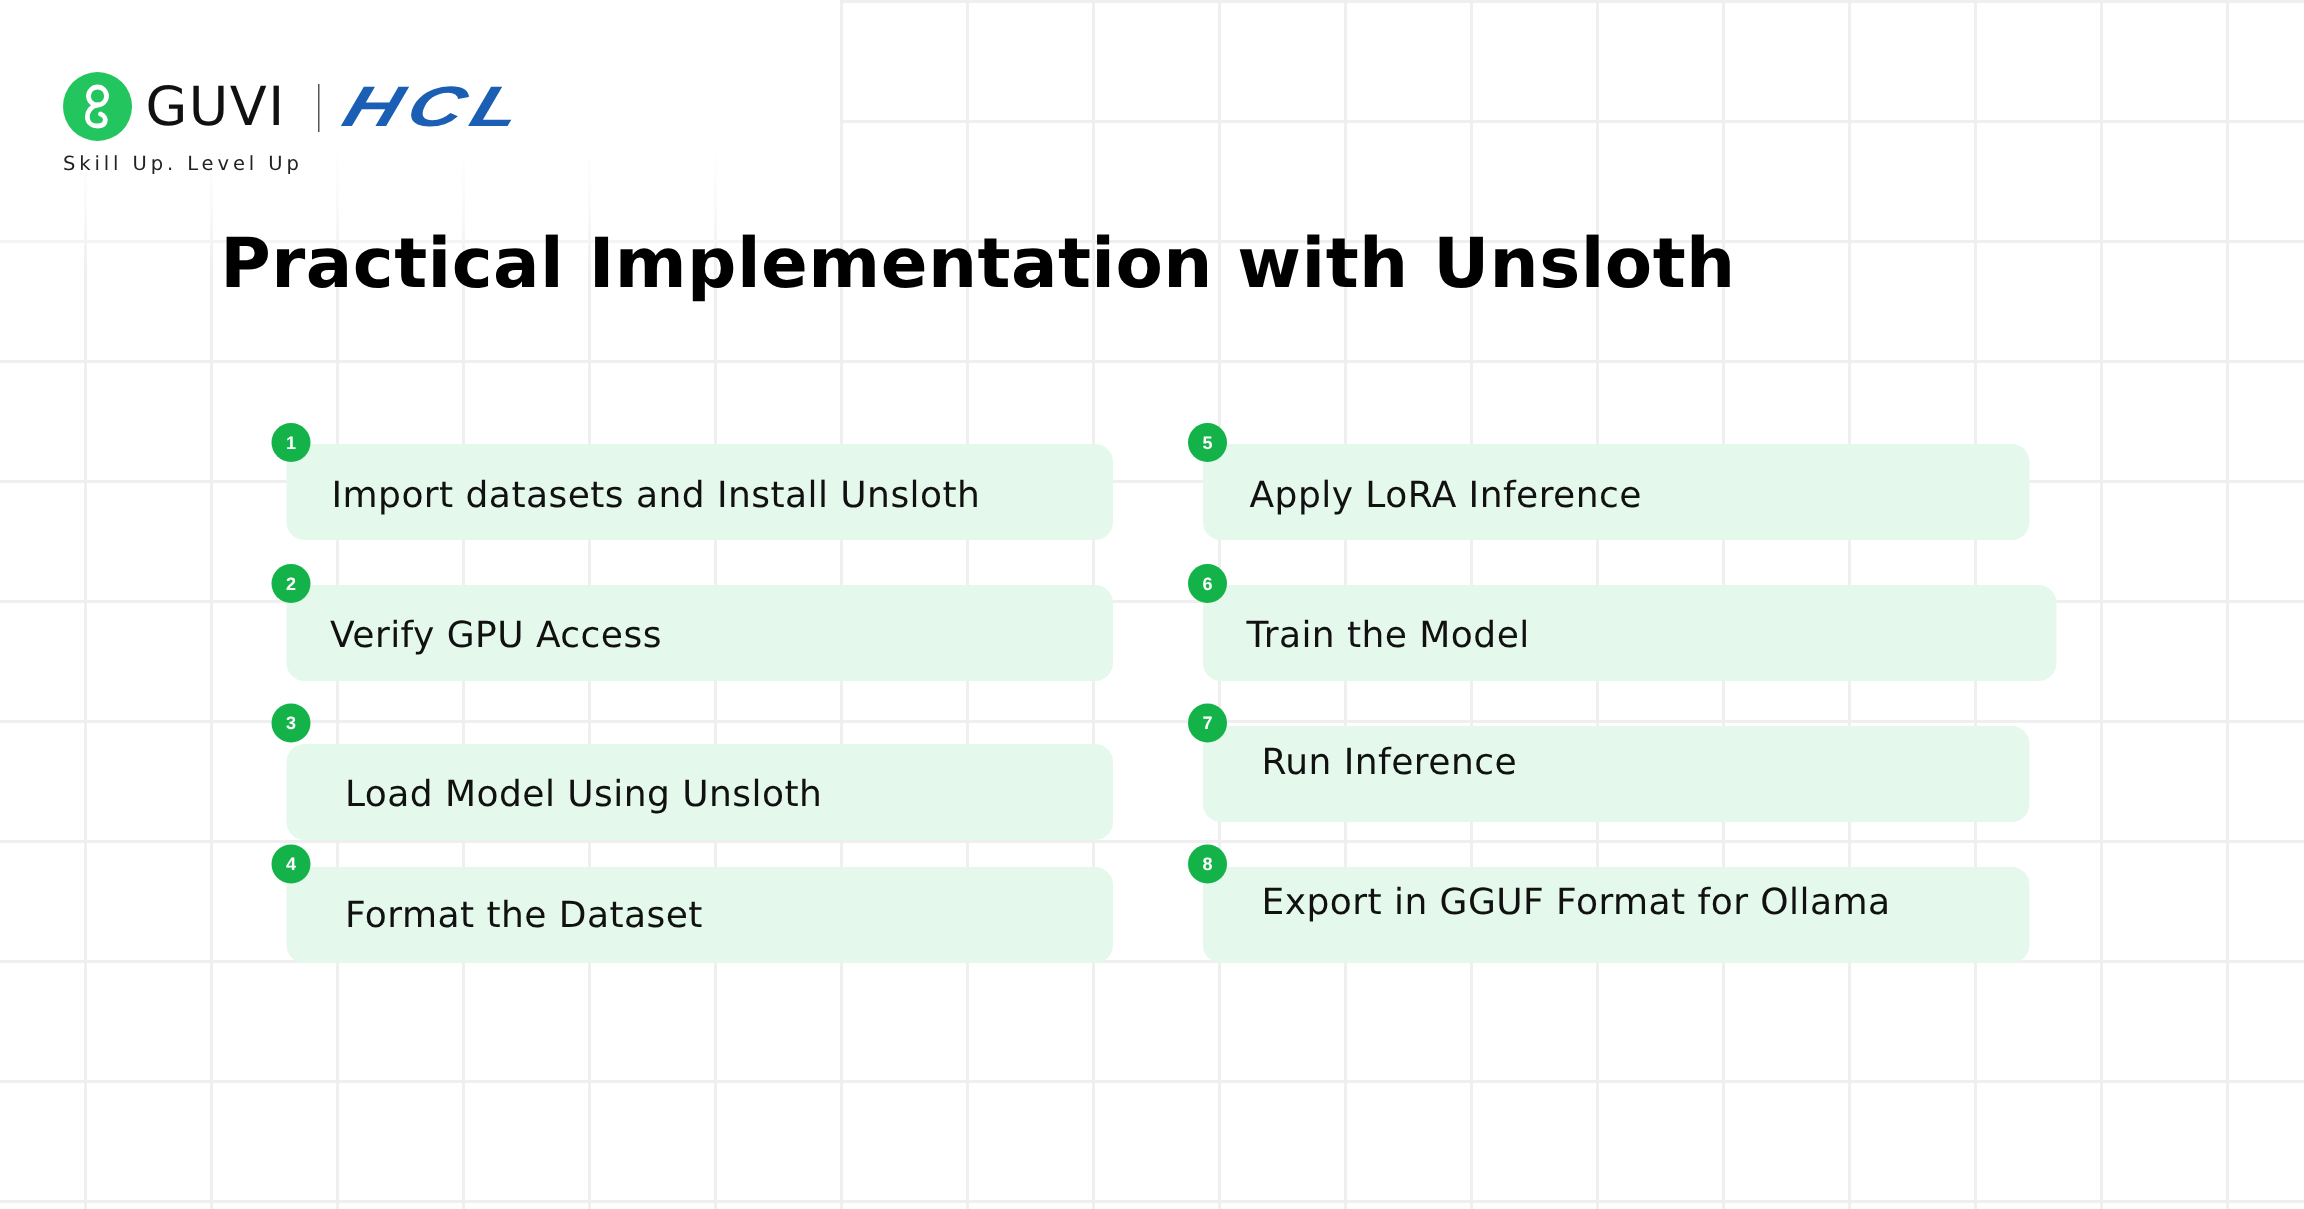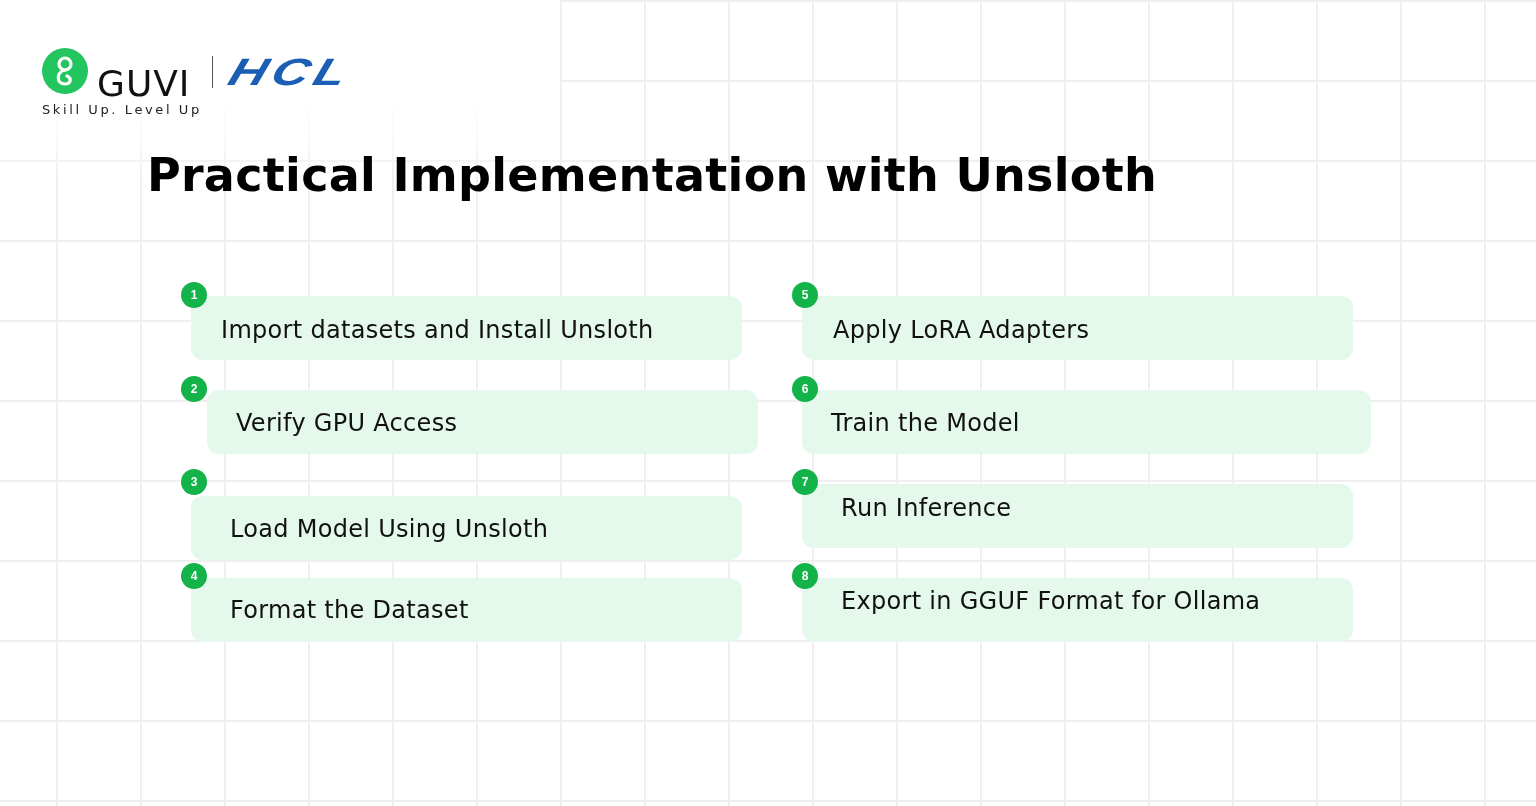--- a/index.html
+++ b/index.html
@@ -23,21 +23,21 @@
   .grid-fade2 {
     position:absolute; left:0; top:0; width:480px; height:80px; background:#ffffff;
   }
   .logo { position:absolute; left:42px; top:48px; height:70px; }
   .guvi-mark {
     position:absolute; left:0; top:0; width:46px; height:46px; border-radius:50%;
     background:#22c55e; display:flex; align-items:center; justify-content:center;
   }
   .guvi-text {
     position:absolute; left:55px; top:3px; font-size:36px; font-weight:400;
-    color:#111; letter-spacing:1px; font-family:"DejaVu Sans", sans-serif;margin-top:12px;
+    color:#111; letter-spacing:1px; font-family:"DejaVu Sans", sans-serif;
   }
   .logo-divider { position:absolute; left:170px; top:8px; width:1px; height:32px; background:#555; }
   .hcl-text {
     position:absolute; left:188px; top:3px; font-size:38px; font-weight:900; font-style:italic;
     color:#1a5fb4; letter-spacing:4px; transform:skewX(-18deg) scaleX(1.35); transform-origin:left;
     font-family:"Liberation Sans", sans-serif;
   }
   .tagline {
     position:absolute; left:0; top:54px; font-size:13px; letter-spacing:2.6px; color:#222;
     white-space:nowrap; font-family:"DejaVu Sans", sans-serif;
@@ -80,37 +80,37 @@
   <div class="tagline">Skill Up. Level Up</div>
 </div>
 
 <div class="title">Practical Implementation with Unsloth</div>
 
 <div class="card" style="left:191px; top:296px;">
   <span class="card-text" style="left:30px; top:20px;">Import datasets and Install Unsloth</span>
 </div>
 <div class="badge" style="left:181px; top:282px;">1</div>
 
-<div class="card" style="left:191px; top:390px;margin-left:16px;">
+<div class="card" style="left:191px; top:390px;">
   <span class="card-text" style="left:29px; top:19px;">Verify GPU Access</span>
 </div>
 <div class="badge" style="left:181px; top:376px;">2</div>
 
 <div class="card" style="left:191px; top:484px;margin-top:12px;">
   <span class="card-text" style="left:39px; top:19px;">Load Model Using Unsloth</span>
 </div>
 <div class="badge" style="left:181px; top:469px;">3</div>
 
 <div class="card" style="left:191px; top:578px;">
   <span class="card-text" style="left:39px; top:18px;">Format the Dataset</span>
 </div>
 <div class="badge" style="left:181px; top:563px;">4</div>
 
 <div class="card" style="left:802px; top:296px;">
-  <span class="card-text" style="left:31px; top:20px;">Apply LoRA Adapters</span>
+  <span class="card-text" style="left:31px; top:20px;">Apply LoRA Inference</span>
 </div>
 <div class="badge" style="left:792px; top:282px;">5</div>
 
 <div class="card" style="left:802px; top:390px;padding-left:18px;">
   <span class="card-text" style="left:29px; top:19px;">Train the Model</span>
 </div>
 <div class="badge" style="left:792px; top:376px;">6</div>
 
 <div class="card" style="left:802px; top:484px;">
   <span class="card-text" style="left:39px; top:10px;">Run Inference</span>

